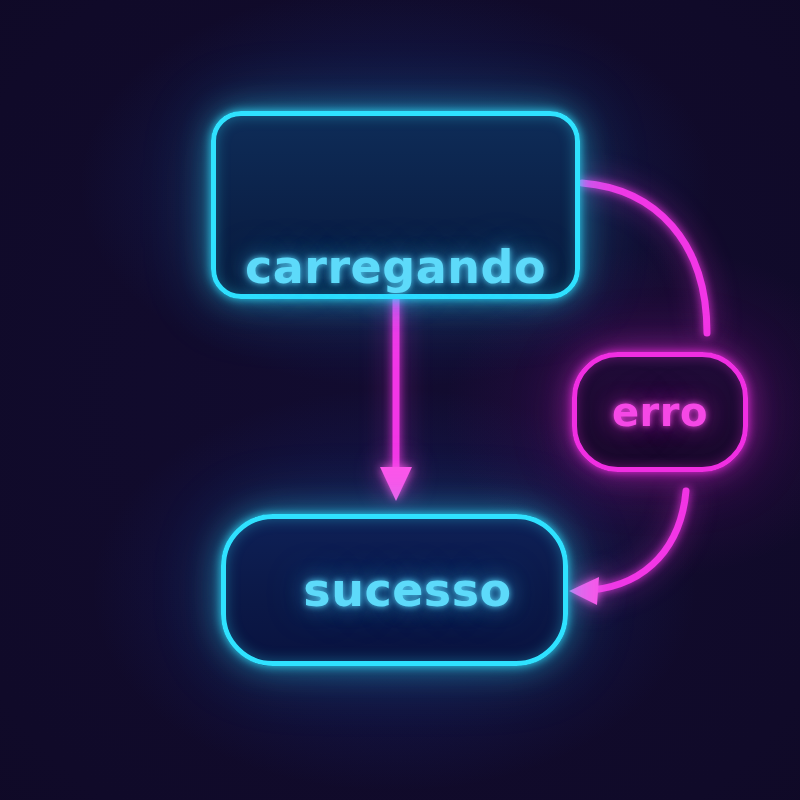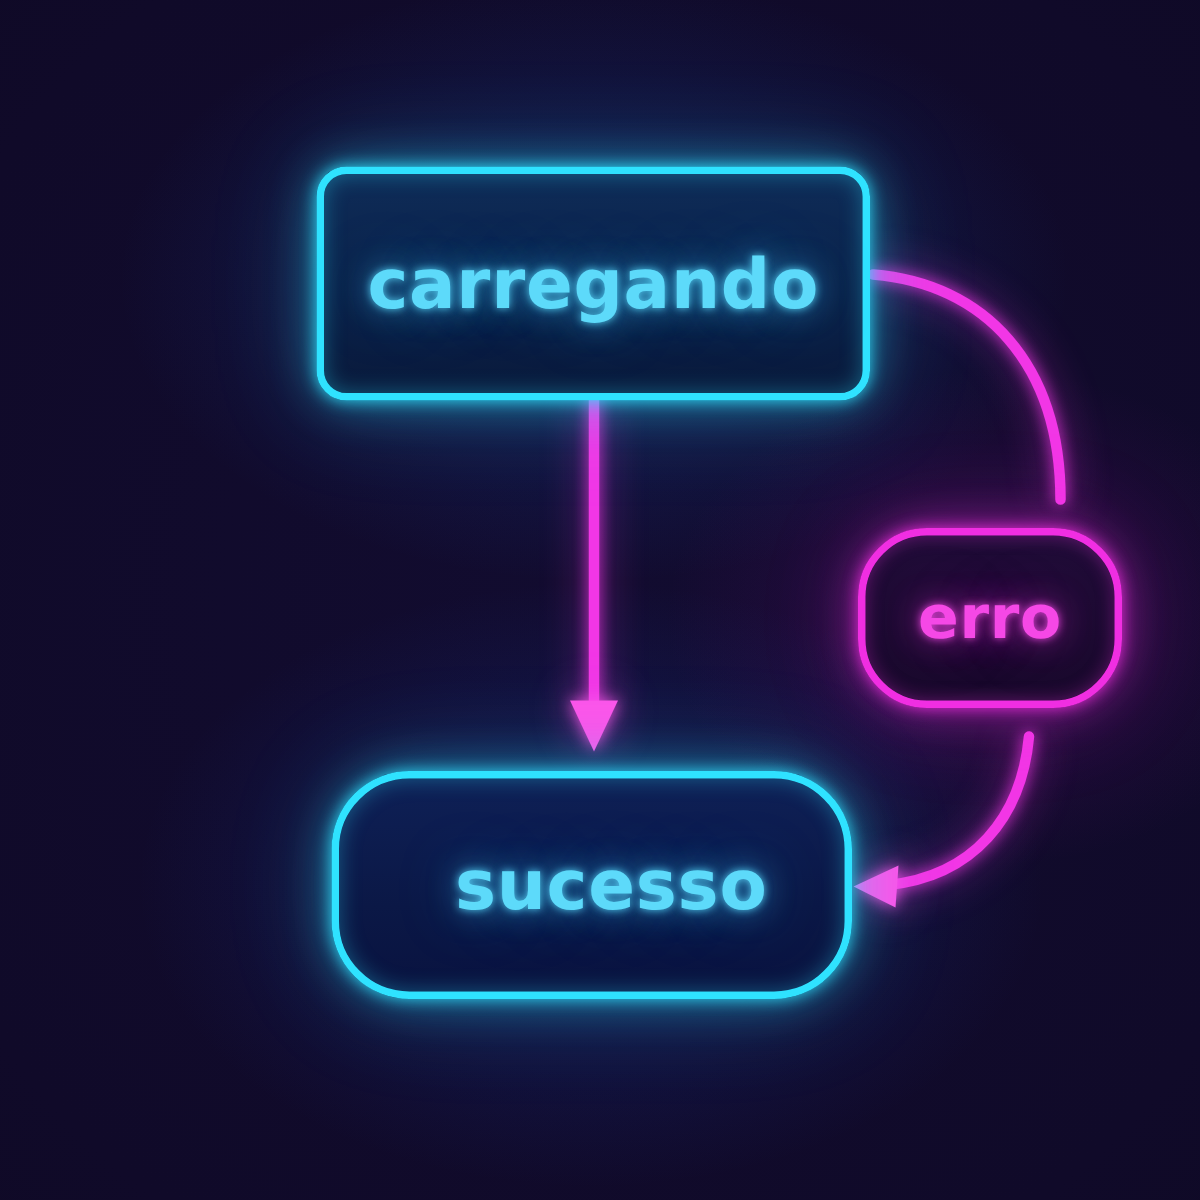--- a/index.html
+++ b/index.html
@@ -36,23 +36,24 @@
   }
   .node-magenta {
     border: 5px solid #f02ee2;
     box-shadow:
       0 0 10px rgba(240, 46, 226, 0.85),
       0 0 30px rgba(240, 46, 226, 0.45),
       0 0 65px rgba(240, 46, 226, 0.22),
       inset 0 0 12px rgba(240, 46, 226, 0.35);
   }
   #node-carregando {
-    left: 211px; top: 111px; width: 369px; height: 156px;
-    border-radius: 20px;
+    left: 211px; top: 111px; width: 369px; height: 188px;
+    border-radius: 30px;
     background: linear-gradient(180deg, #0e2c58 0%, #0b2148 55%, #091a3c 100%);
+    align-items: flex-end;
   }
   #node-erro {
     left: 572px; top: 352px; width: 176px; height: 120px;
     border-radius: 46px;
     background: linear-gradient(180deg, #200c38 0%, #18092b 100%);
   }
   #node-sucesso {
     left: 221px; top: 514px; width: 347px; height: 152px;
     border-radius: 52px;
     background: linear-gradient(180deg, #0e2056 0%, #0b1846 60%, #091340 100%);

